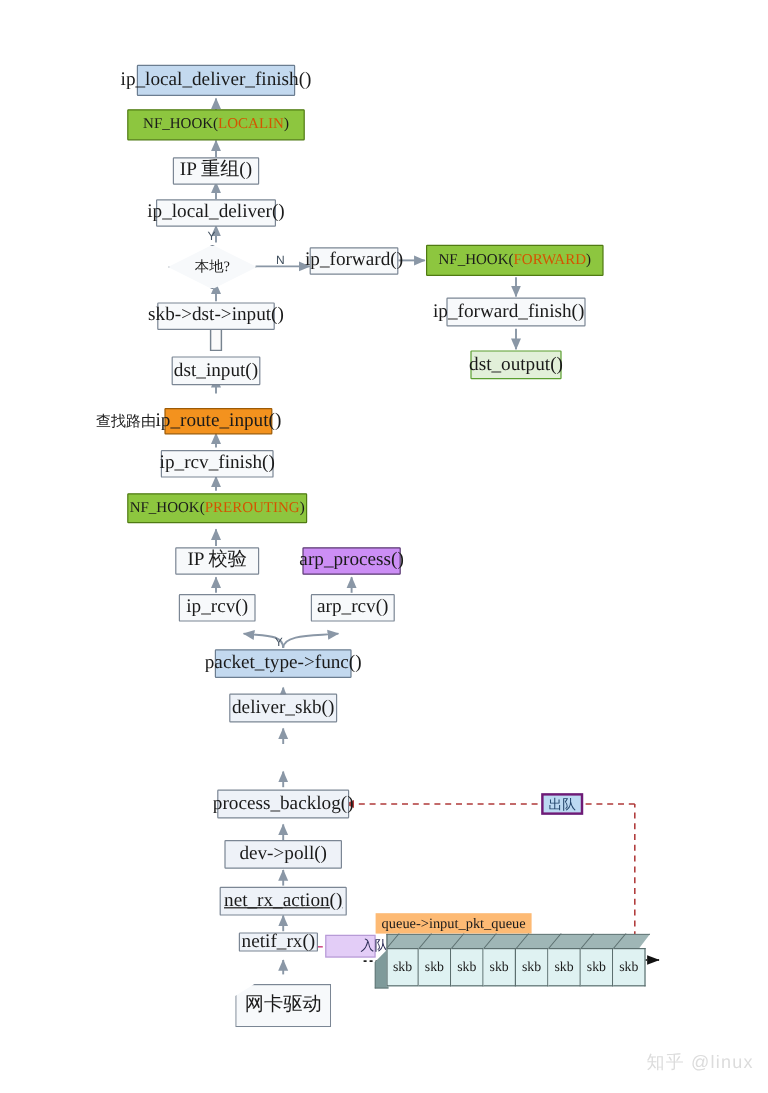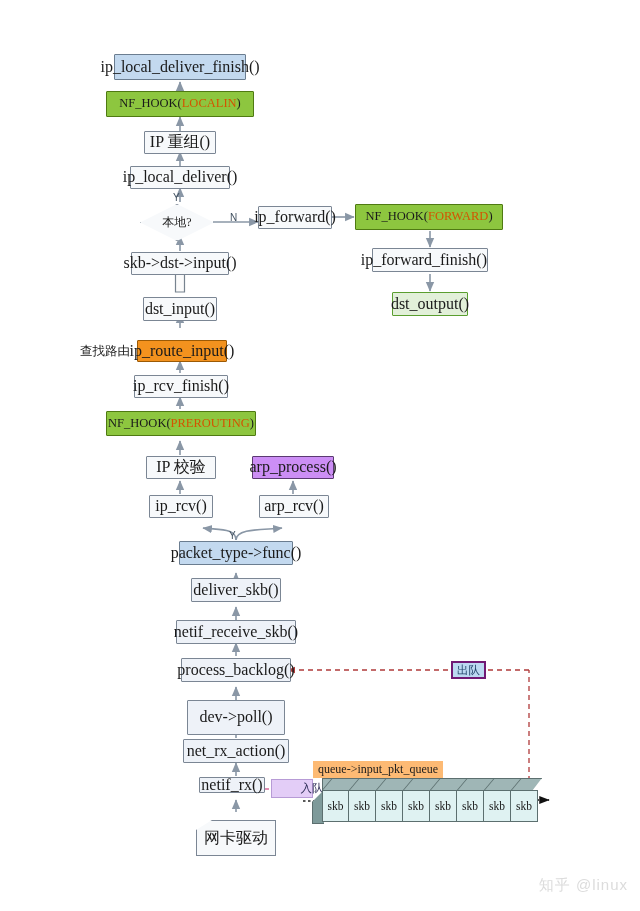--- a/index.html
+++ b/index.html
@@ -276,33 +276,30 @@
   <span class="edge-letter" style="left:229px;top:530px;">Y</span>
 
   <div class="node blue" style="left:179px;top:541px;width:114px;height:24px;">
     <span>packet_type-&gt;func()</span>
   </div>
 
   <div class="node pale" style="left:191px;top:578px;width:90px;height:24px;">
     <span>deliver_skb()</span>
   </div>
 
-  <div class="node pale" style="left:176px;top:620px;width:120px;height:24px;">
-    <span>netif_receive_skb()</span>
-  </div>
 
   <div class="node pale" style="left:181px;top:658px;width:110px;height:24px;">
     <span>process_backlog()</span>
   </div>
 
-  <div class="node pale" style="left:187px;top:700px;width:98px;height:35px;">
+  <div class="node pale" style="left:187px;top:700px;width:98px;height:24px;">
     <span>dev-&gt;poll()</span>
   </div>
 
-  <div class="node pale" style="left:183px;top:739px;width:106px;height:24px;">
+  <div class="node pale" style="left:183px;top:739px;width:106px;height:24px;text-decoration:underline;">
     <span>net_rx_action()</span>
   </div>
 
   <div class="node pale" style="left:199px;top:777px;width:66px;height:16px;font-family:Liberation Serif, serif;">
     <span>netif_rx()</span>
   </div>
 
   <div class="node clipcorner" style="left:196px;top:820px;width:80px;height:36px;">
     <span class="cc-inner"></span>
     <span class="cc-txt">网卡驱动</span>

